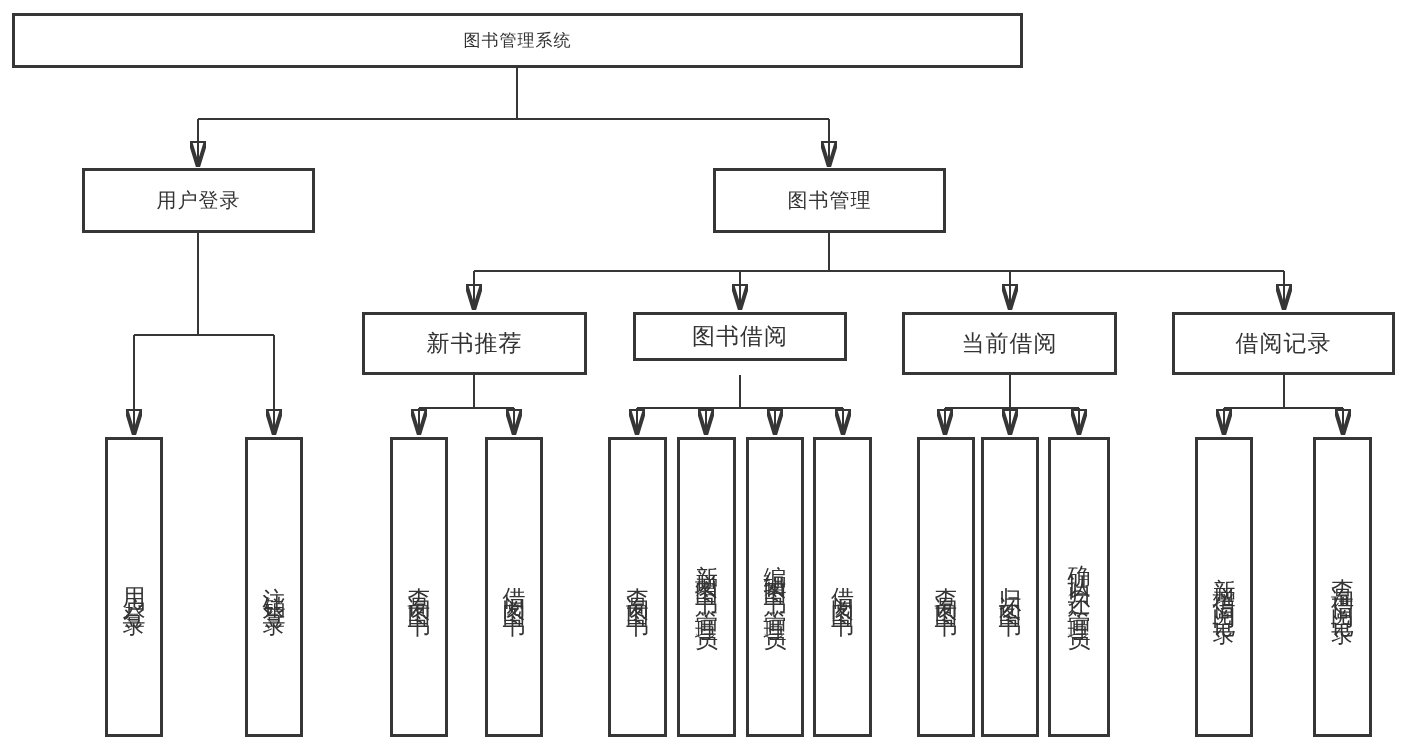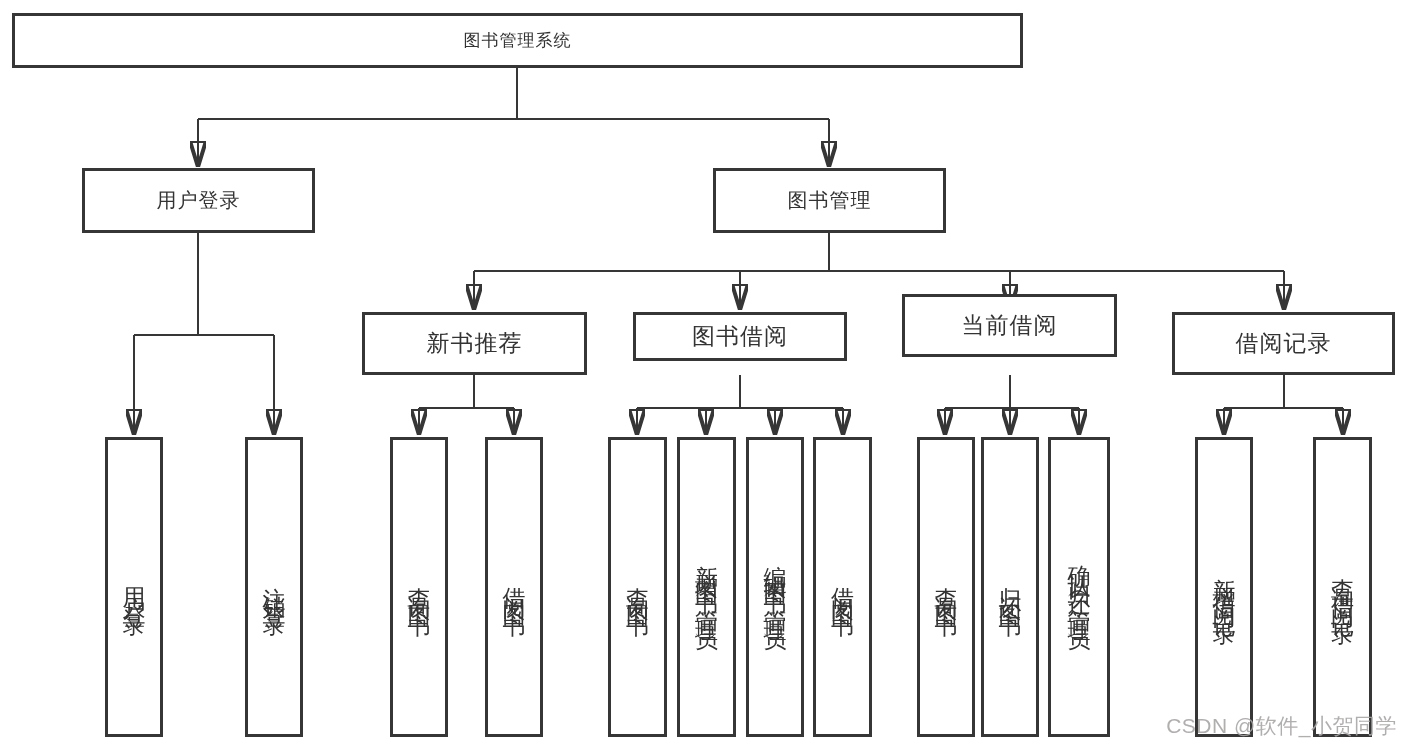--- a/index.html
+++ b/index.html
@@ -118,21 +118,21 @@
   <div class="box l2-box" style="left:713px;top:168px;width:233px;height:65px;">
     <span class="h-label">图书管理</span>
   </div>
 
   <div class="box l3-box" style="left:362px;top:312px;width:225px;height:63px;">
     <span class="h-label">新书推荐</span>
   </div>
   <div class="box l3-box" style="left:633px;top:312px;width:214px;height:49px;">
     <span class="h-label">图书借阅</span>
   </div>
-  <div class="box l3-box" style="left:902px;top:294px;width:215px;height:63px;">
+  <div class="box l3-box" style="left:902px;top:312px;width:215px;height:63px;">
     <span class="h-label">当前借阅</span>
   </div>
   <div class="box l3-box" style="left:1172px;top:312px;width:223px;height:63px;">
     <span class="h-label">借阅记录</span>
   </div>
 
   <div class="box v-box" style="left:105px;top:437px;width:58px;height:300px;">
     <span class="v-label">用户登录</span>
   </div>
   <div class="box v-box" style="left:245px;top:437px;width:58px;height:300px;">
@@ -169,15 +169,14 @@
     <span class="v-label">确认归还（管理员）</span>
   </div>
 
   <div class="box v-box" style="left:1195px;top:437px;width:58px;height:300px;">
     <span class="v-label">新增借阅记录</span>
   </div>
   <div class="box v-box" style="left:1313px;top:437px;width:59px;height:300px;">
     <span class="v-label">查询借阅记录</span>
   </div>
 
-  <div class="watermark">CSDN @软件_小贺同学</div>
 
 </div>
 
 </body></html>

